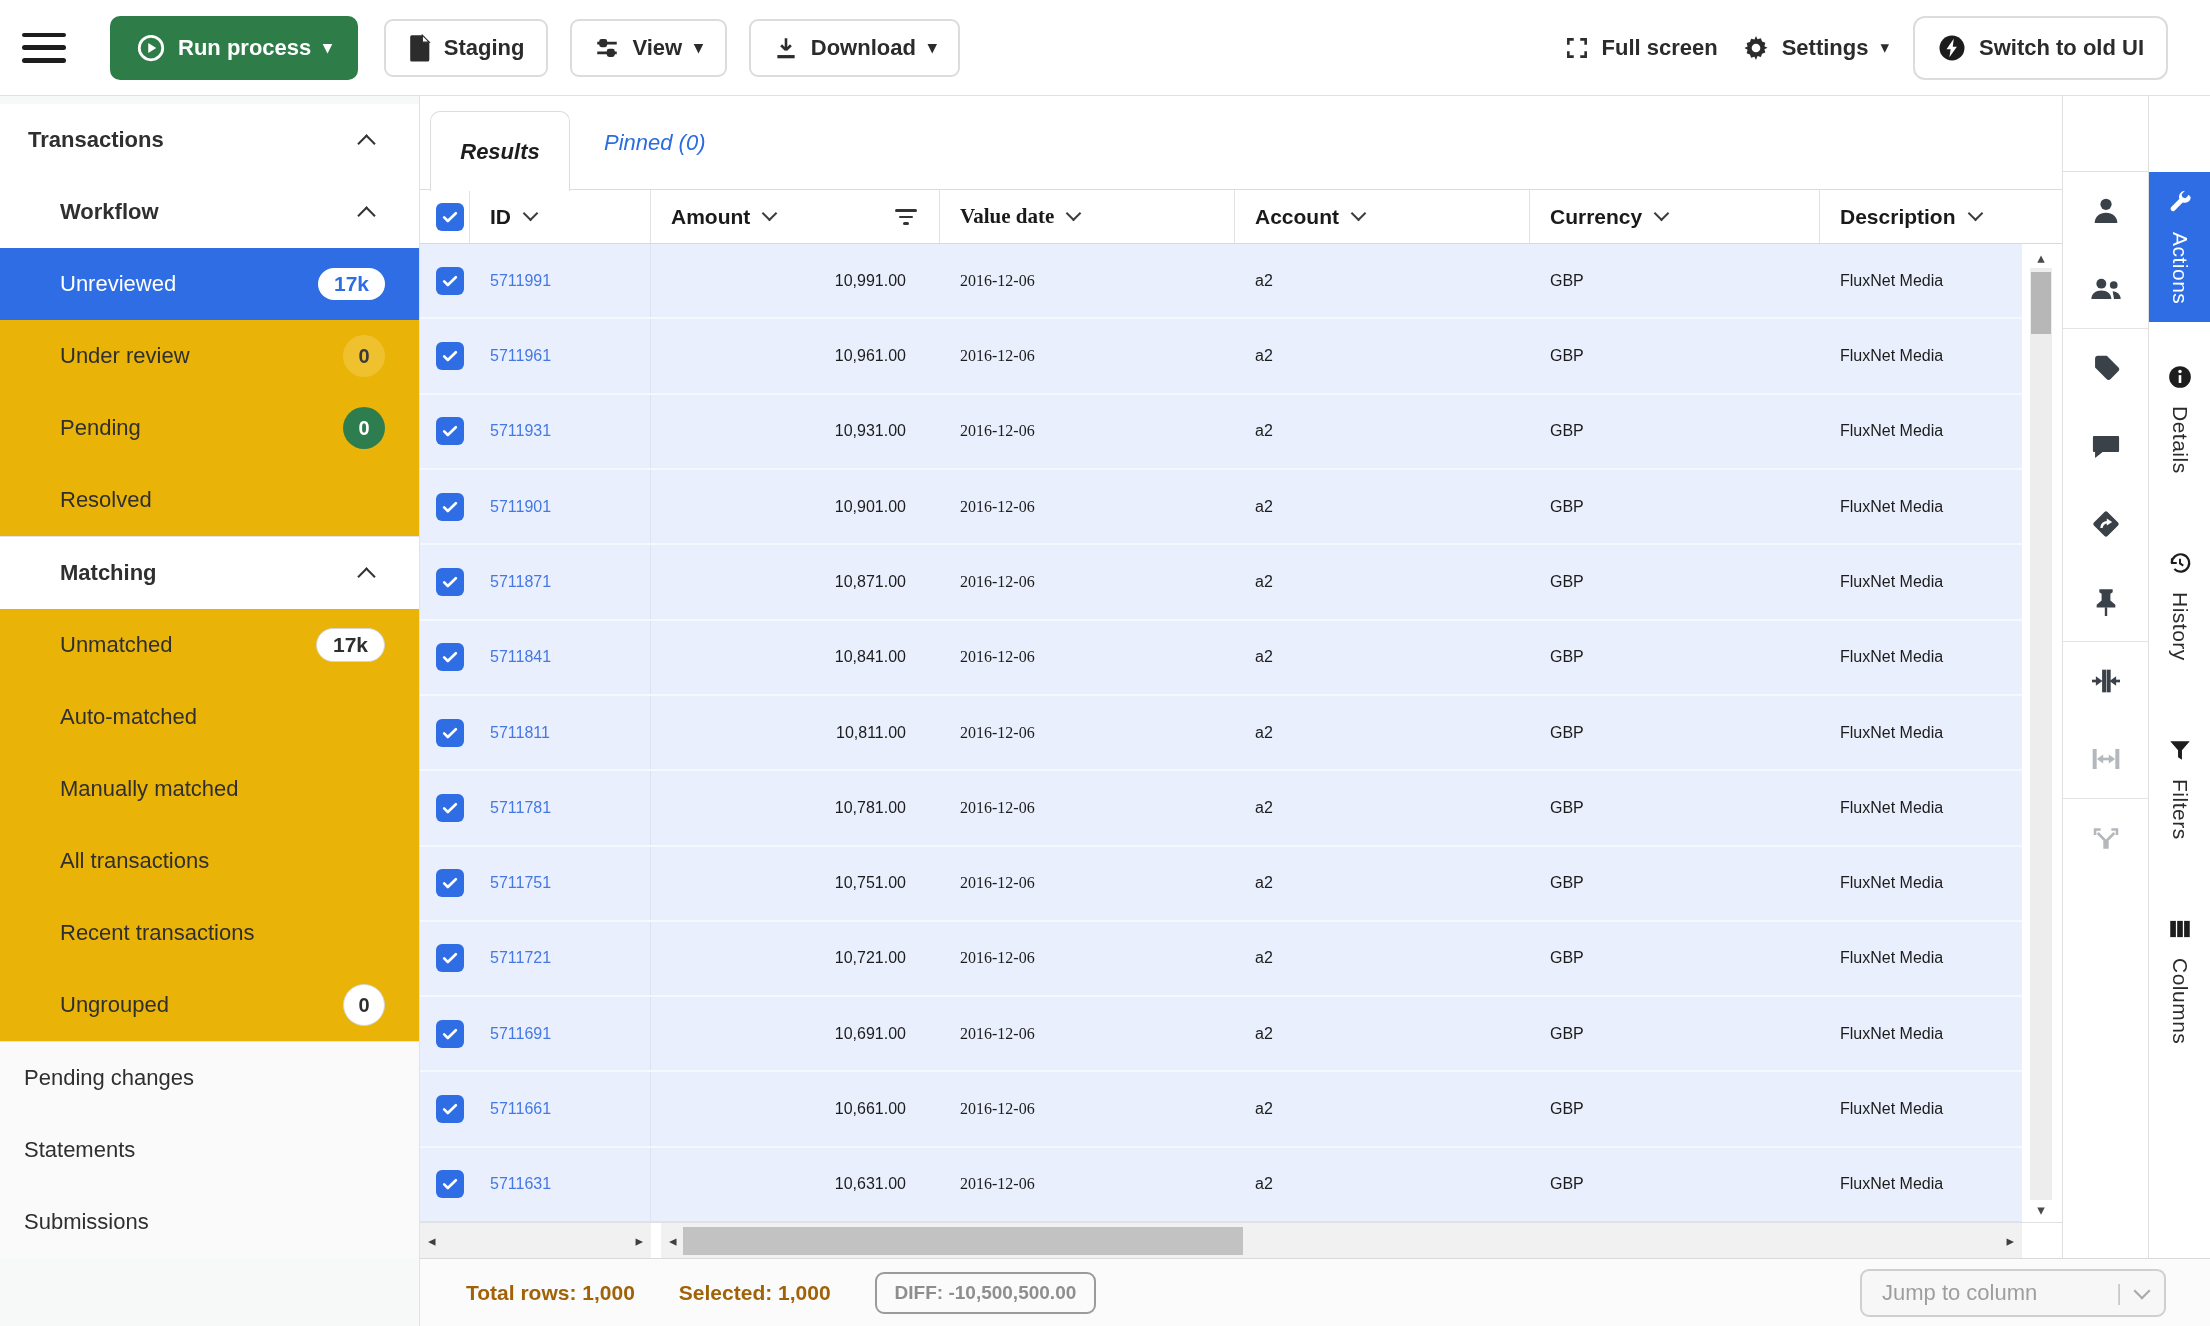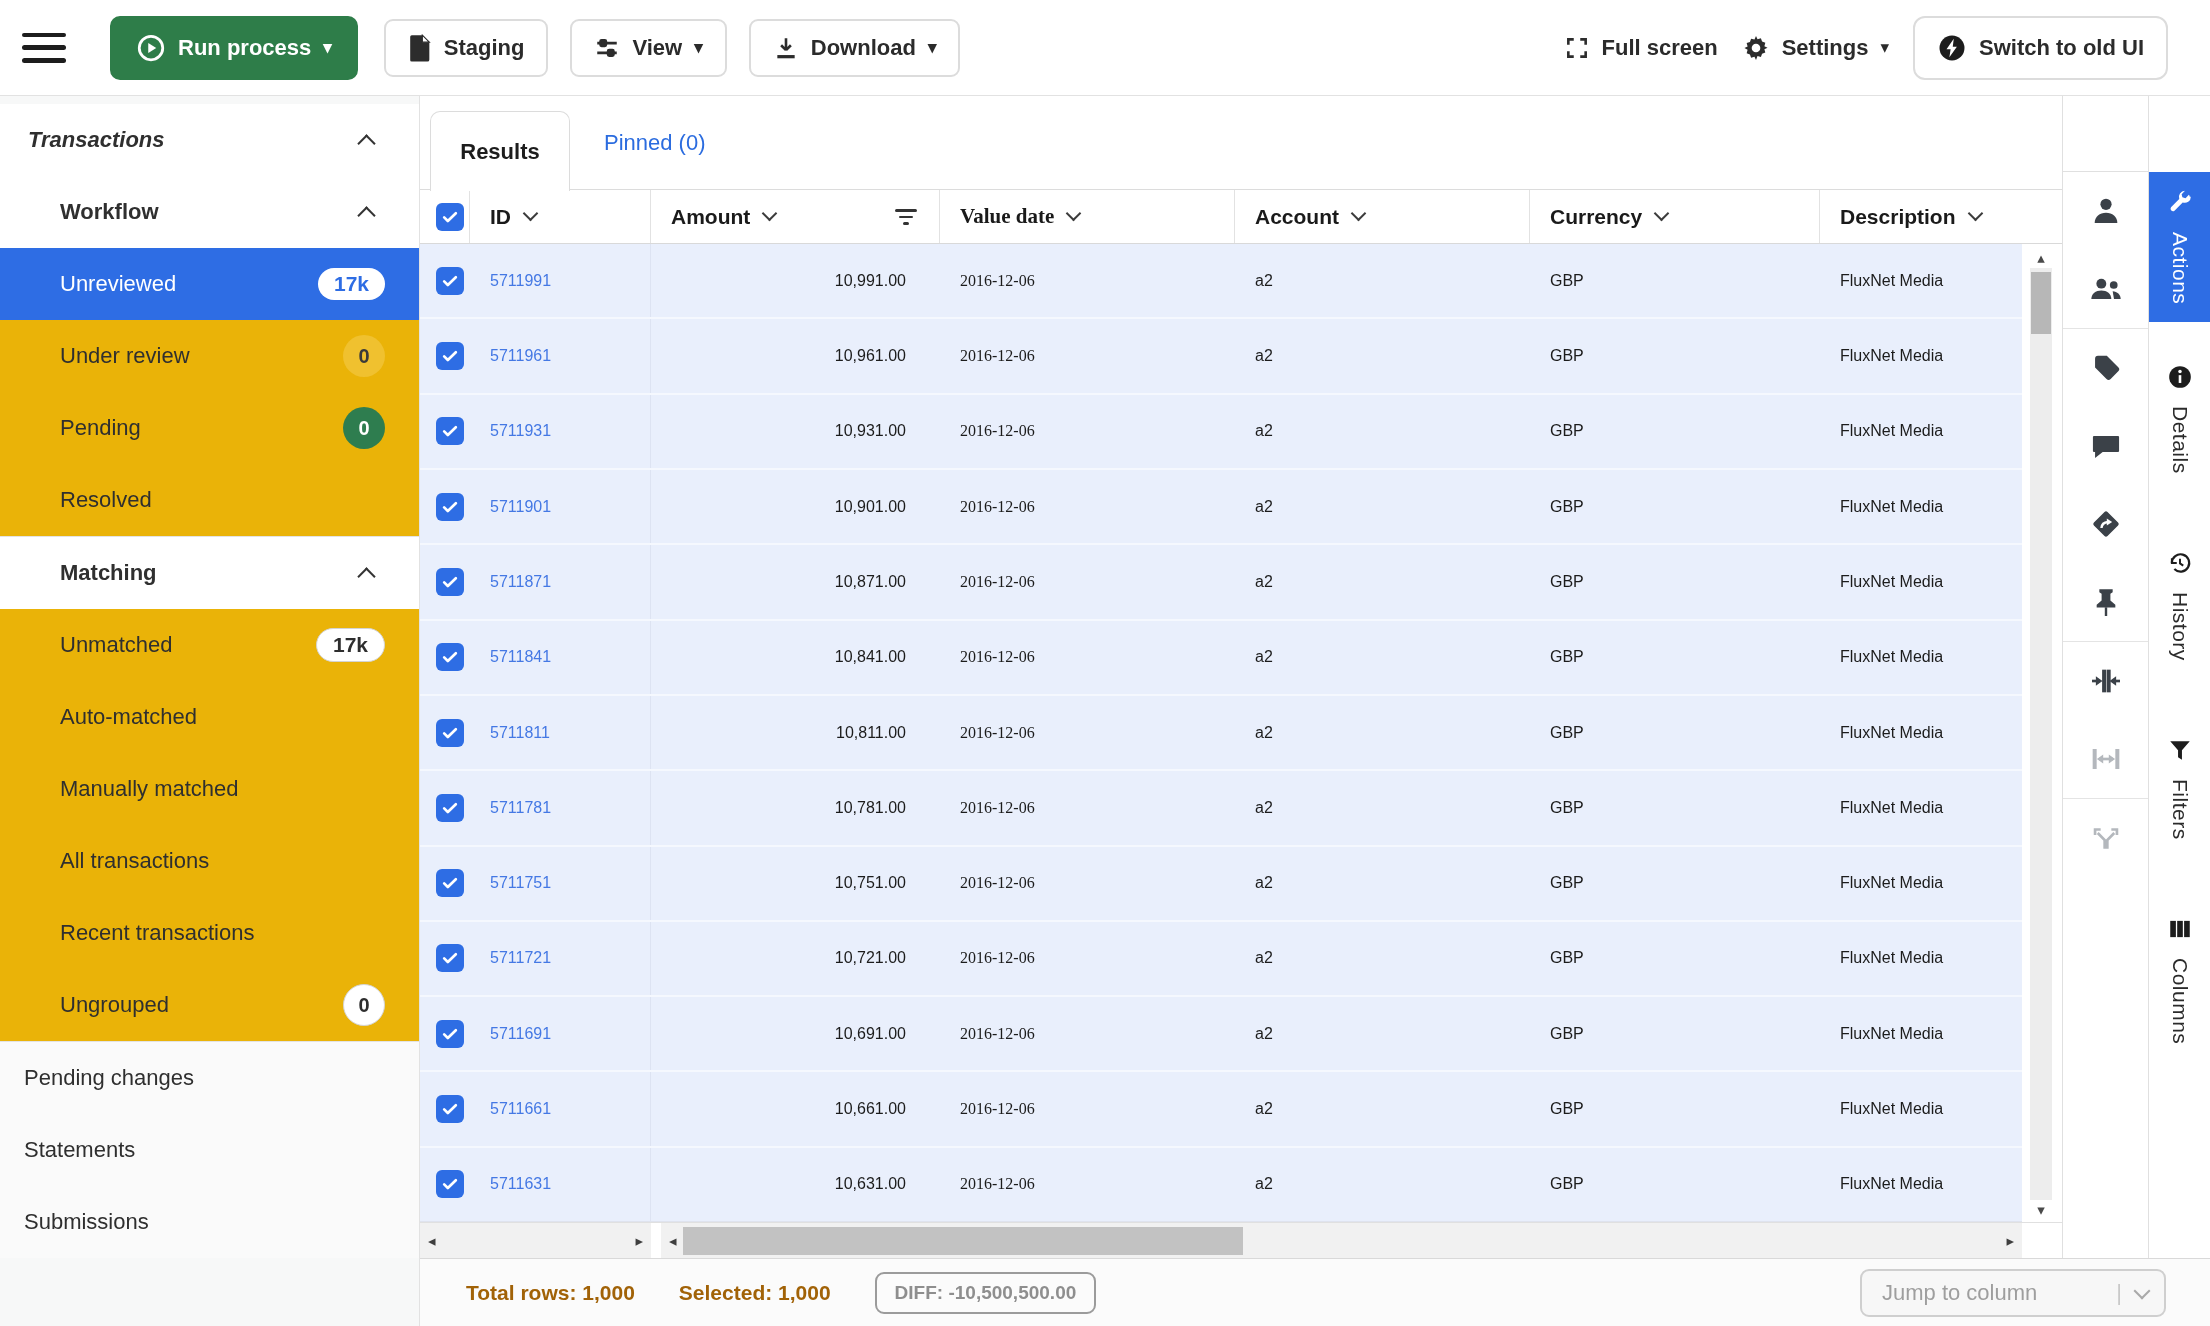--- a/index.html
+++ b/index.html
@@ -21,41 +21,41 @@
   .topbar .spacer { flex:1; }
   .btn-pill { border-radius:12px; height:64px; }
   .ico { display:inline-flex; align-items:center; justify-content:center; }
 
   
   .app { flex:1; display:flex; min-height:0; }
 
   
   .sidebar { width:420px; flex:0 0 420px; background:#f7f8f8; border-right:1px solid #e2e2e2; padding-top:8px; overflow:hidden; }
   .side-item { height:72px; display:flex; align-items:center; position:relative; font-size:22px; color:#2f2f2f; cursor:pointer; }
-  .side-item.hdr { font-weight:700; padding-left:28px; background:#fff;font-style:italic; }
+  .side-item.hdr { font-weight:700; padding-left:28px; background:#fff; }
   .side-item.subhdr { font-weight:700; padding-left:60px; background:#fff; }
   .side-item.item { padding-left:60px; background:#eab308; }
   .side-item.toplevel { padding-left:24px; background:#fafafa; }
   .side-item.selected { background:#2e6de4; color:#fff; }
   .side-div { border-top:1px solid #e3e3e3; height:0; }
   .chev-up { width:13px; height:13px; border-right:2.5px solid #333; border-bottom:2.5px solid #333; transform:rotate(-135deg); position:absolute; right:46px; top:33px; }
   .badge { position:absolute; right:34px; font-weight:600; }
   .badge.pill-white { background:#fff; color:#2e6de4; border-radius:999px; padding:4px 16px; font-size:21px; }
   .badge.circle-yellow { width:42px; height:42px; border-radius:50%; background:#f0c12f; color:#3a3a3a; display:flex; align-items:center; justify-content:center; font-size:20px; }
   .badge.circle-green { width:42px; height:42px; border-radius:50%; background:#2e7d4f; color:#fff; display:flex; align-items:center; justify-content:center; font-size:20px; }
   .badge.pill-outline { background:#fff; color:#2e2e2e; border:1.5px solid #d4d4d4; border-radius:999px; padding:4px 16px; font-size:21px; }
   .badge.circle-outline { width:42px; height:42px; border-radius:50%; background:#fff; color:#2e2e2e; border:1.5px solid #d4d4d4; display:flex; align-items:center; justify-content:center; font-size:20px; }
 
   
   .main-col { flex:1; display:flex; flex-direction:column; min-width:0; }
   .content-row { flex:1; display:flex; min-height:0; }
   .table-area { flex:1; display:flex; flex-direction:column; min-width:0; }
 
   
-  .tabbar { height:94px; flex:0 0 94px; position:relative; border-bottom:1px solid #dcdcdc; background:#fff; }
+  .tabbar { height:94px; flex:0 0 94px; position:relative; border-bottom:1px solid #dcdcdc; background:#fff;font-style:italic; }
   .tab-results { position:absolute; left:10px; top:15px; height:80px; width:140px; background:#fff; border:1.5px solid #dcdcdc; border-bottom:none; border-radius:10px 10px 0 0; display:flex; align-items:center; justify-content:center; font-size:22px; font-weight:600; color:#1d1d1d; z-index:2; cursor:pointer; }
   .tab-pinned { position:absolute; left:174px; top:0; height:94px; display:flex; align-items:center; font-size:22px; color:#2b6cdf; cursor:pointer; padding:0 10px; }
 
   
   .table-wrap { flex:1; display:flex; flex-direction:column; position:relative; min-height:0; background:#fff; }
   .thead { height:54px; flex:0 0 54px; display:flex; background:#fff; border-bottom:1px solid #d9d9d9; font-weight:700; font-size:21px; color:#1a1a1a; }
   .hcell { display:flex; align-items:center; border-right:1px solid #e2e2e2; padding-left:20px; position:relative; cursor:pointer; }
   .hcell.col-cb { padding-left:10px; justify-content:center; }
   .hcell:last-child { border-right:none; }
   .chev-dn { width:11px; height:11px; border-right:2.2px solid #3c3c3c; border-bottom:2.2px solid #3c3c3c; transform:rotate(45deg); margin-left:14px; margin-top:-6px; flex:0 0 auto; }

